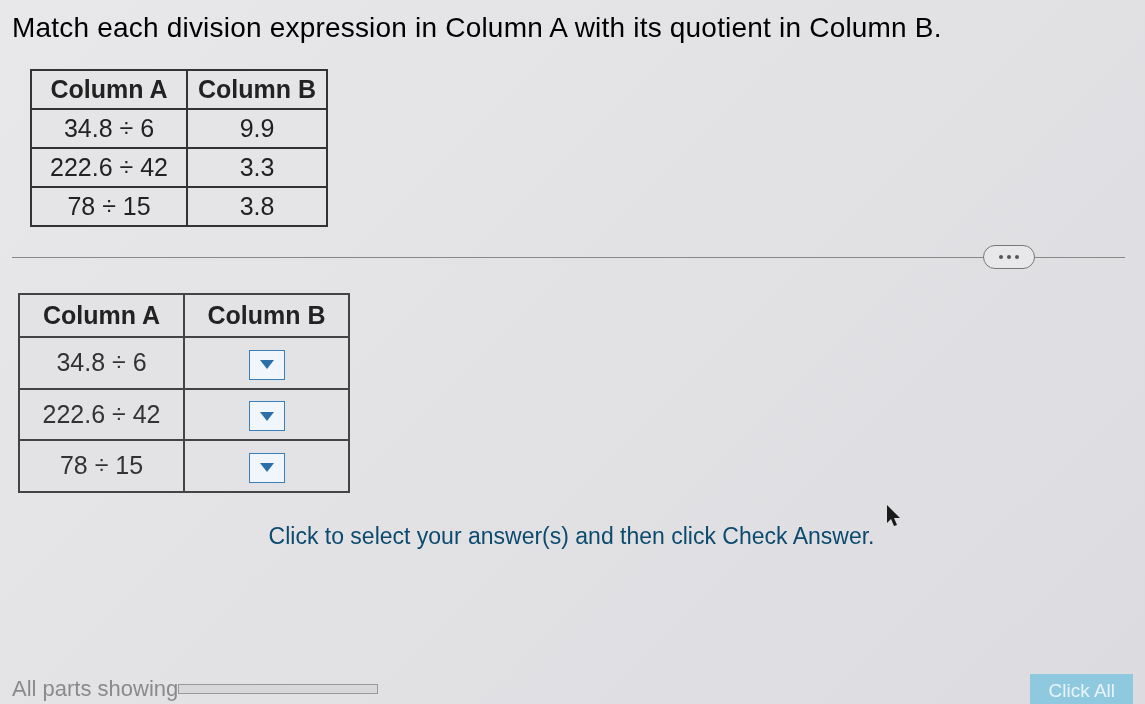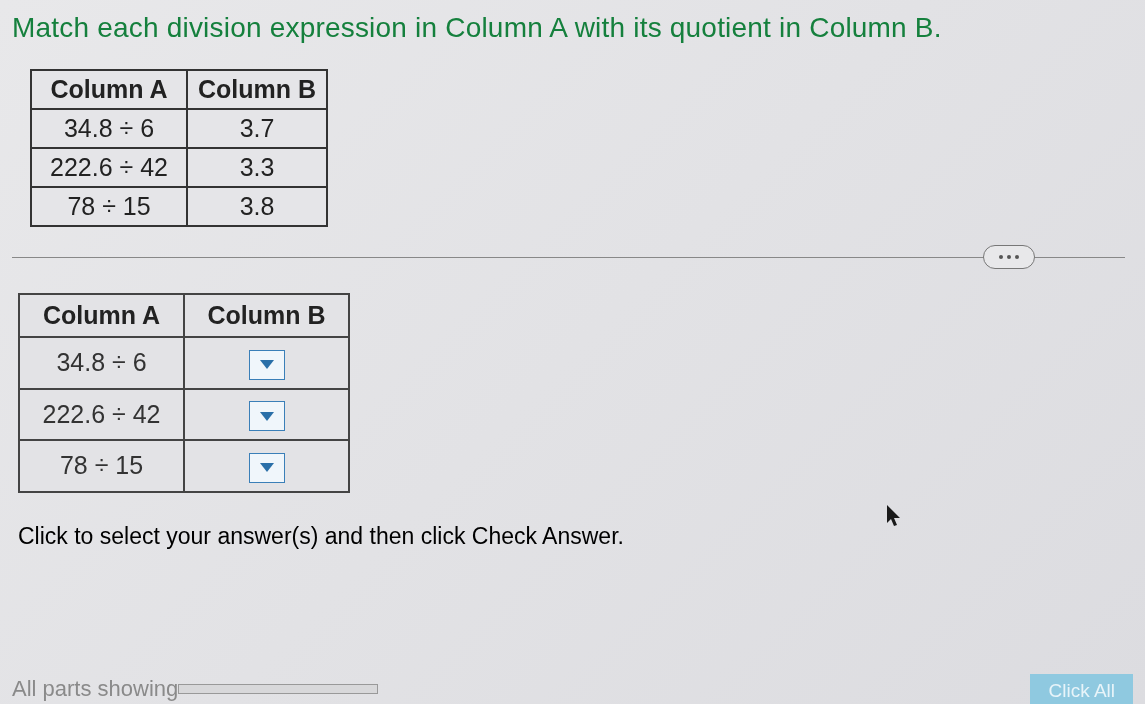--- a/index.html
+++ b/index.html
@@ -13,21 +13,21 @@
       width: 1145px;
       height: 704px;
       overflow: hidden;
       position: relative;
     }
     .content {
       padding: 12px 20px 0 12px;
     }
     .instruction {
       font-size: 28px;
-      color: #15803d;
+      color: #000000;
       margin-bottom: 25px;
       letter-spacing: 0.2px;
     }
     .ref-table {
       border-collapse: collapse;
       margin-left: 18px;
       margin-bottom: 30px;
     }
     .ref-table th {
       border: 2px solid #333;
@@ -118,22 +118,23 @@
     }
     .dropdown-arrow {
       width: 0;
       height: 0;
       border-left: 7px solid transparent;
       border-right: 7px solid transparent;
       border-top: 9px solid #2a6fa8;
     }
     .hint-text {
       font-size: 23px;
-      color: #000000;
+      color: #0c4a6e;
       margin: 18px 0 0 6px;
+      text-align: center;
     }
     .bottom-bar {
       position: absolute;
       bottom: 0;
       left: 0;
       width: 100%;
       padding: 10px 12px 0 12px;
       display: flex;
       align-items: center;
       justify-content: space-between;
@@ -176,21 +177,21 @@
   <table class="ref-table">
     <thead>
       <tr>
         <th>Column A</th>
         <th>Column B</th>
       </tr>
     </thead>
     <tbody>
       <tr>
         <td>34.8 ÷ 6</td>
-        <td>3.7</td>
+        <td>9.9</td>
       </tr>
       <tr>
         <td>222.6 ÷ 42</td>
         <td>3.3</td>
       </tr>
       <tr>
         <td>78 ÷ 15</td>
         <td>3.8</td>
       </tr>
     </tbody>

